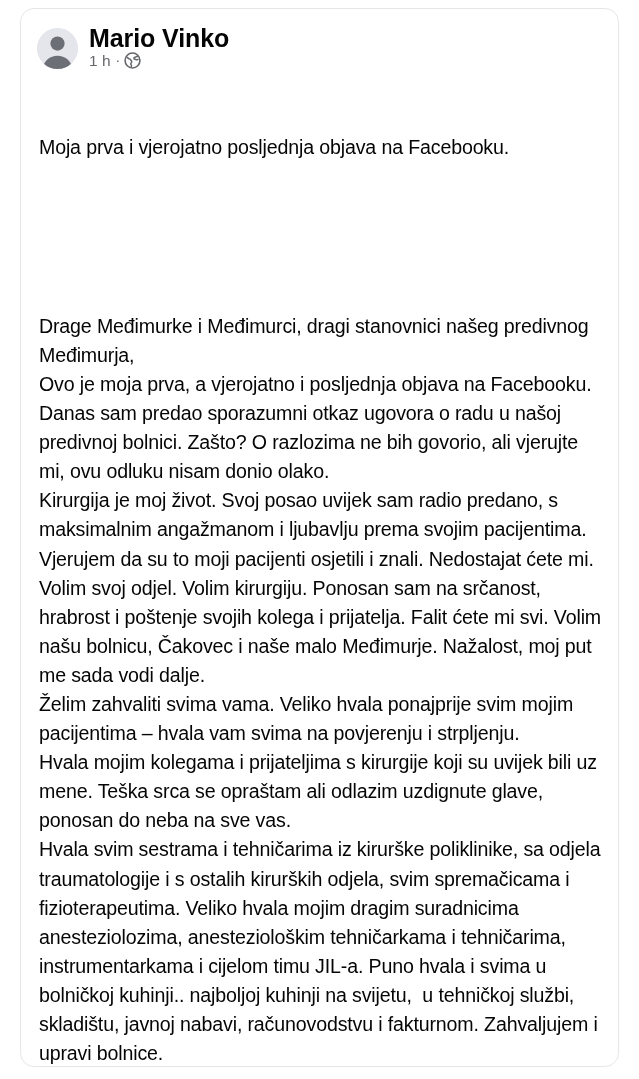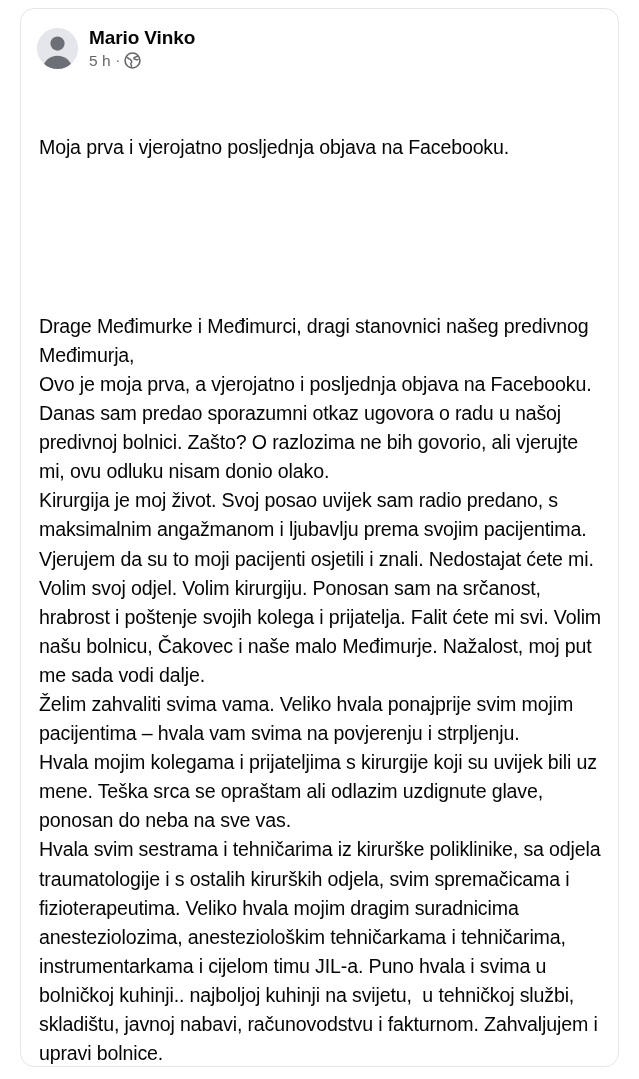--- a/index.html
+++ b/index.html
@@ -60,21 +60,21 @@
   }
 
   .header-text {
     margin-left: 11px;
     display: flex;
     flex-direction: column;
     justify-content: center;
   }
 
   .author-name {
-    font-size: 19px;
+    font-size: 25px;
     font-weight: bold;
     color: #050505;
     line-height: 22px;
     letter-spacing: -0.1px;
   }
 
   .meta-row {
     display: flex;
     align-items: center;
     margin-top: 2px;
@@ -129,21 +129,21 @@
         <svg viewBox="0 0 41 41" xmlns="http://www.w3.org/2000/svg">
           <circle cx="20.5" cy="20.5" r="20.5" fill="#e4e6eb"></circle>
           <circle cx="20.5" cy="15.6" r="7.1" fill="#6c7076"></circle>
           <path d="M5.6 41c0.9-8.2 7.4-13.2 14.9-13.2S34.5 32.8 35.4 41z" fill="#6c7076"></path>
         </svg>
       </div>
 
       <div class="header-text">
         <div class="author-name">Mario Vinko</div>
         <div class="meta-row">
-          <span class="timestamp">5 h</span>
+          <span class="timestamp">1 h</span>
           <span class="meta-dot">·</span>
           <span class="globe-icon">
             <svg viewBox="0 0 16 16" xmlns="http://www.w3.org/2000/svg">
               <circle cx="8" cy="8" r="7" fill="none" stroke="#65676b" stroke-width="1.5"></circle>
               <path d="M3 5.2c1.1.5 1.5 1.5 2.6 1.5.9 0 .6 1.1 1.3 1.5.7.4.3 1.6-.2 2.1-.5.5-.4 1.6.2 2 .3.2.2.8 0 1.3M12.6 4c-.8.3-1.4 1-2.2.9-.8-.1-1.3.6-1 1.3.3.7 1.2.5 1.8.9.7.4 1.4.2 2-.2" fill="none" stroke="#65676b" stroke-width="1.4" stroke-linecap="round" stroke-linejoin="round"></path>
             </svg>
           </span>
         </div>
       </div>
 

